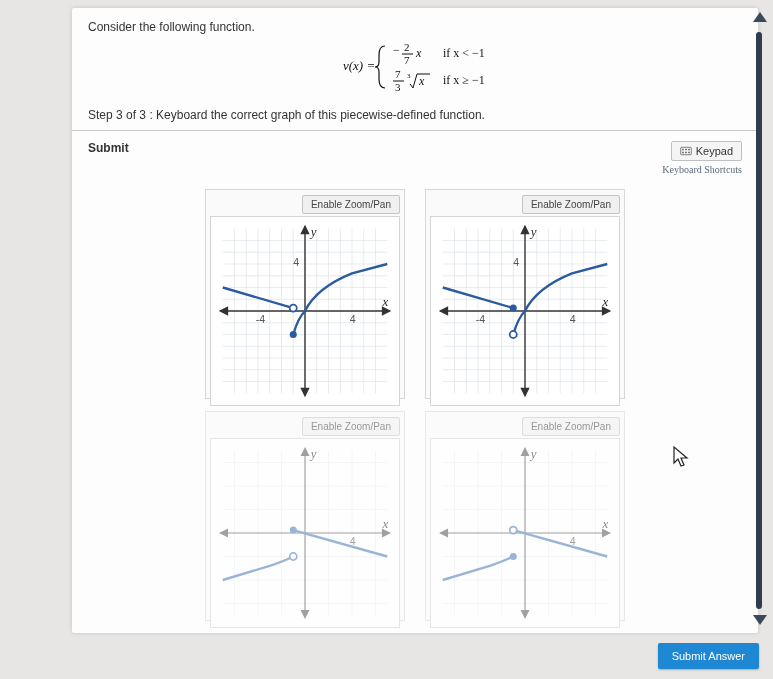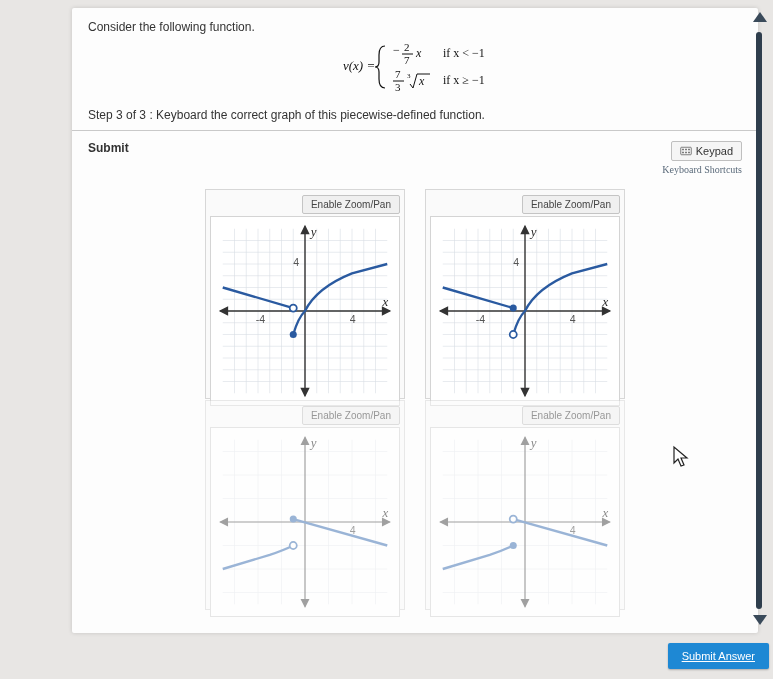--- a/index.html
+++ b/index.html
@@ -58,21 +58,21 @@
     border: 1px solid #bfbfbf; background: #f5f5f5;
     padding: 3px 8px; font-size: 11px; color: #333;
     border-radius: 2px; cursor: pointer;
   }
   .keypad-btn svg { width: 12px; height: 12px; }
   .kb-shortcuts { font-size: 10px; color: #5a6a7a; margin-top: 3px; font-family: Liberation Serif, serif; }
   .graphs-wrap {
     display: grid;
     grid-template-columns: 200px 200px;
     grid-template-rows: 210px 210px;
-    gap: 1px 20px;
+    gap: 12px 20px;
     justify-content: center;
     margin-top: 8px;
   }
   .graph-card {
     border: 1px solid #d7d7d7;
     background: #fafafa;
     display: flex; flex-direction: column;
     padding: 4px;
     cursor: pointer;
   }
@@ -92,30 +92,29 @@
     flex: 1;
     border: 1px solid #d4d4d4;
     background: #fff;
     position: relative;
   }
   .plot-box svg { width: 100%; height: 100%; display: block; }
   .axis-label { font: italic 11px Georgia, serif; fill: #2a2a2a; }
   .tick { font: 9px Arial; fill: #555; }
   .submit-btn {
     position: absolute;
-    right: 4px; bottom: 10px;
+    right: 14px; bottom: 10px;
     background: #1e88d4;
     color: #fff;
     border: none;
     font-size: 11px;
     padding: 7px 14px;
     border-radius: 2px;
     cursor: pointer;
     box-shadow: 0 1px 2px rgba(0,0,0,0.25);
-    text-decoration: underline;
   }
 </style>
 </head>
 <body>
 
 <div class="main-panel">
 
   <div class="prompt">Consider the following function.</div>
 
   <div class="formula-row">

